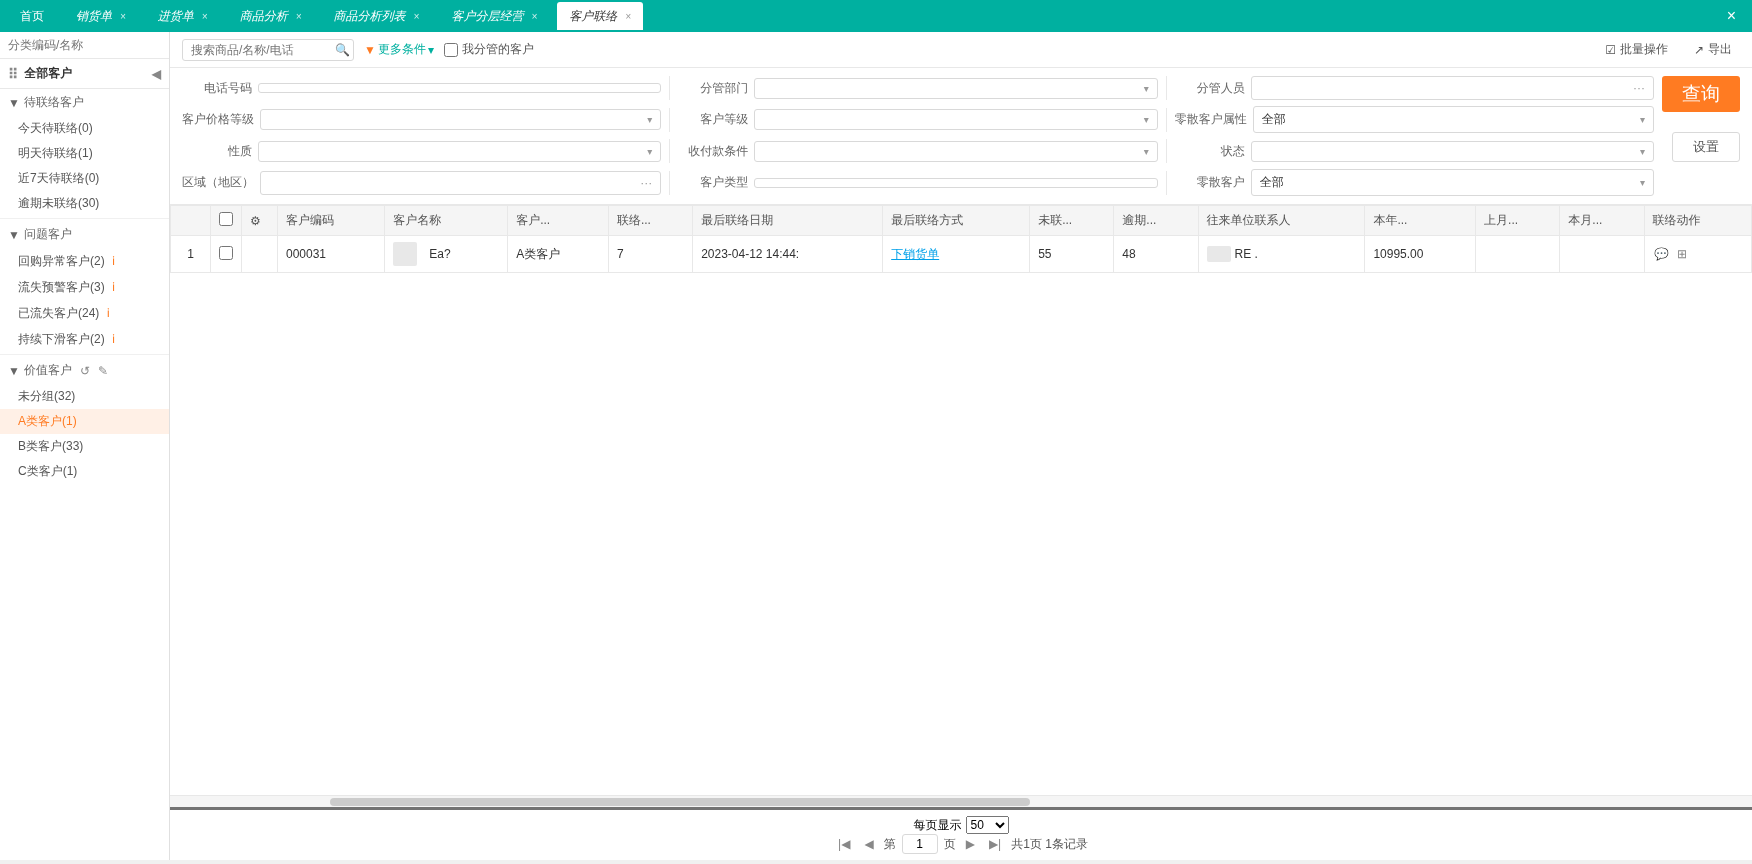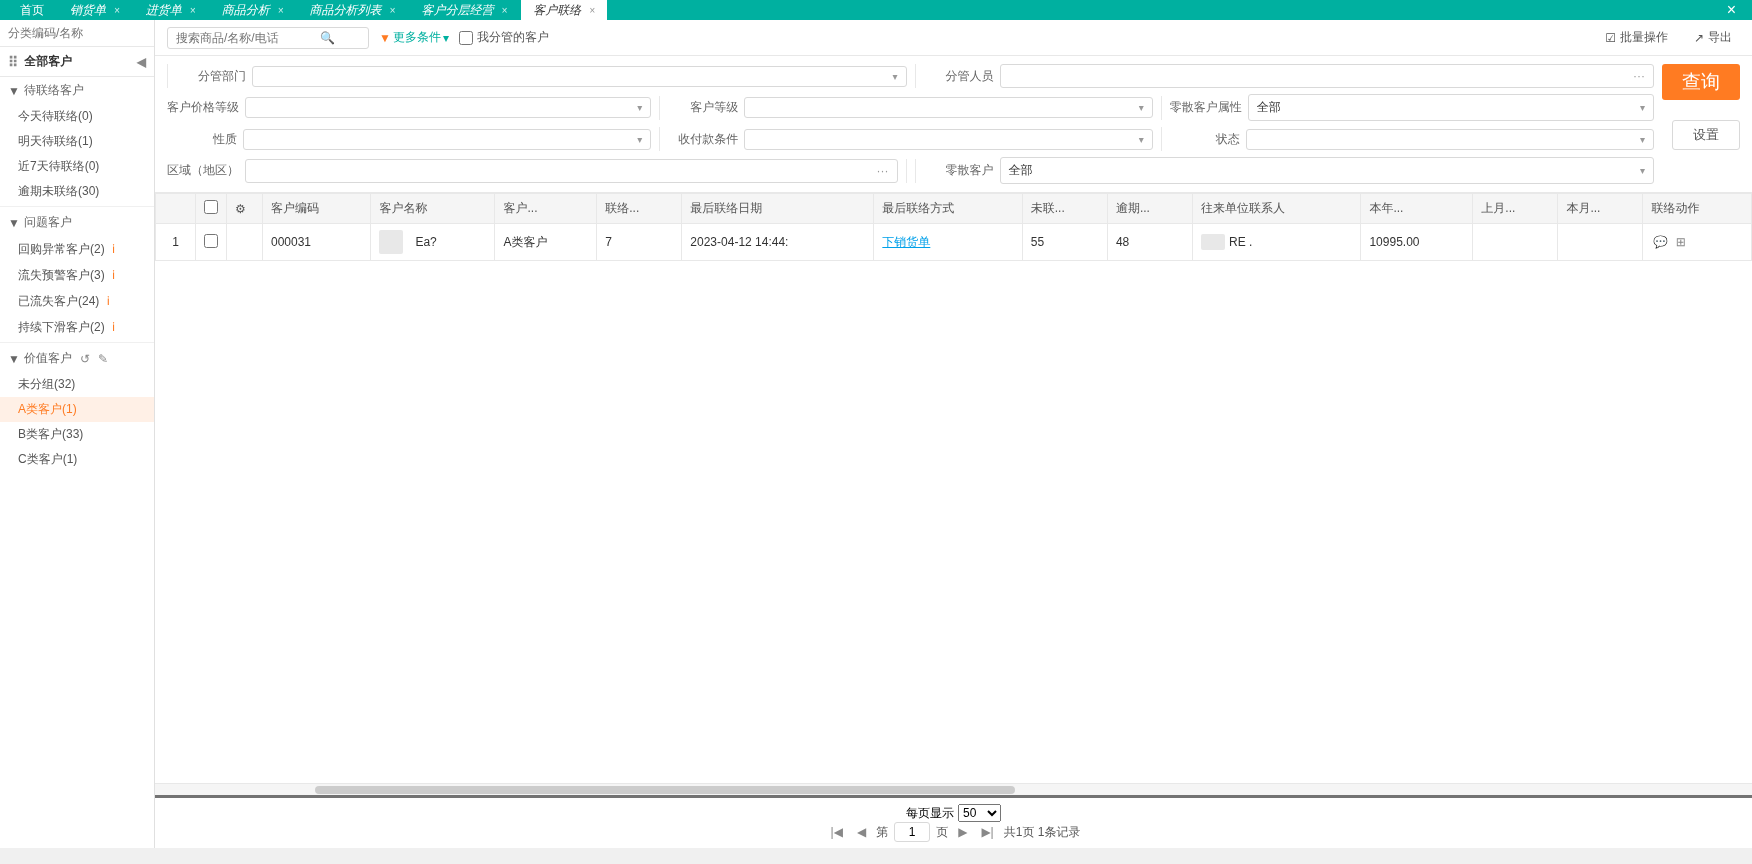--- a/index.html
+++ b/index.html
@@ -3,23 +3,23 @@
   <meta charset="utf-8">
   <style>
     * { box-sizing: border-box; margin: 0; padding: 0; font-family: 'Microsoft YaHei', Arial, sans-serif; font-size: 12px; }
     body { background: #f0f0f0; width: 1752px; height: 864px; overflow: hidden; }
 
     
     .top-nav {
       display: flex;
       align-items: center;
       background: #00b0a0;
-      height: 20px;
+      height: 32px;
       padding: 0 8px;
-      gap: 2px;
+      gap: 8px;
     }
     .nav-tab {
       display: flex;
       align-items: center;
       padding: 0 12px;
       height: 28px;
       background: transparent;
       color: white;
       cursor: pointer;
       border-radius: 3px 3px 0 0;
@@ -53,21 +53,21 @@
     }
 
     
     .main-layout {
       display: flex;
       height: calc(864px - 36px);
     }
 
     
     .sidebar {
-      width: 155px;
+      width: 170px;
       background: #fff;
       border-right: 1px solid #e0e0e0;
       display: flex;
       flex-direction: column;
       overflow-y: auto;
     }
     .sidebar-search {
       display: flex;
       align-items: center;
       padding: 6px 8px;
@@ -129,21 +129,21 @@
       border-bottom: 1px solid #e8e8e8;
       gap: 10px;
     }
     .filter-search-box {
       display: flex;
       align-items: center;
       border: 1px solid #d9d9d9;
       border-radius: 3px;
       padding: 3px 8px;
       gap: 4px;
-      width: 202px;
+      width: 172px;
     }
     .filter-search-box input {
       border: none;
       outline: none;
       font-size: 12px;
       width: 140px;
       color: #999;
     }
     .more-conditions {
       display: flex;
@@ -438,20 +438,26 @@
         <span>↗</span>
         <span>导出</span>
       </div>
     </div>
 
     <div class="advanced-filter">
       <div style="display:flex;gap:8px;align-items:flex-start">
         <div style="flex:1">
 
           <div class="filter-row">
+            <div class="filter-field">
+              <span class="filter-label">电话号码</span>
+              <div class="filter-input">
+                <span></span>
+              </div>
+            </div>
             <div class="filter-separator"></div>
             <div class="filter-field">
               <span class="filter-label">分管部门</span>
               <div class="filter-input">
                 <span></span>
                 <span class="caret">▾</span>
               </div>
             </div>
             <div class="filter-separator"></div>
             <div class="filter-field">
@@ -517,20 +523,26 @@
 
           <div class="filter-row">
             <div class="filter-field">
               <span class="filter-label">区域（地区）</span>
               <div class="filter-input">
                 <span></span>
                 <span class="dots">···</span>
               </div>
             </div>
             <div class="filter-separator"></div>
+            <div class="filter-field">
+              <span class="filter-label">客户类型</span>
+              <div class="filter-input">
+                <span></span>
+              </div>
+            </div>
             <div class="filter-separator"></div>
             <div class="filter-field">
               <span class="filter-label">零散客户</span>
               <div class="filter-input">
                 <span>全部</span>
                 <span class="caret">▾</span>
               </div>
             </div>
           </div>
         </div>

